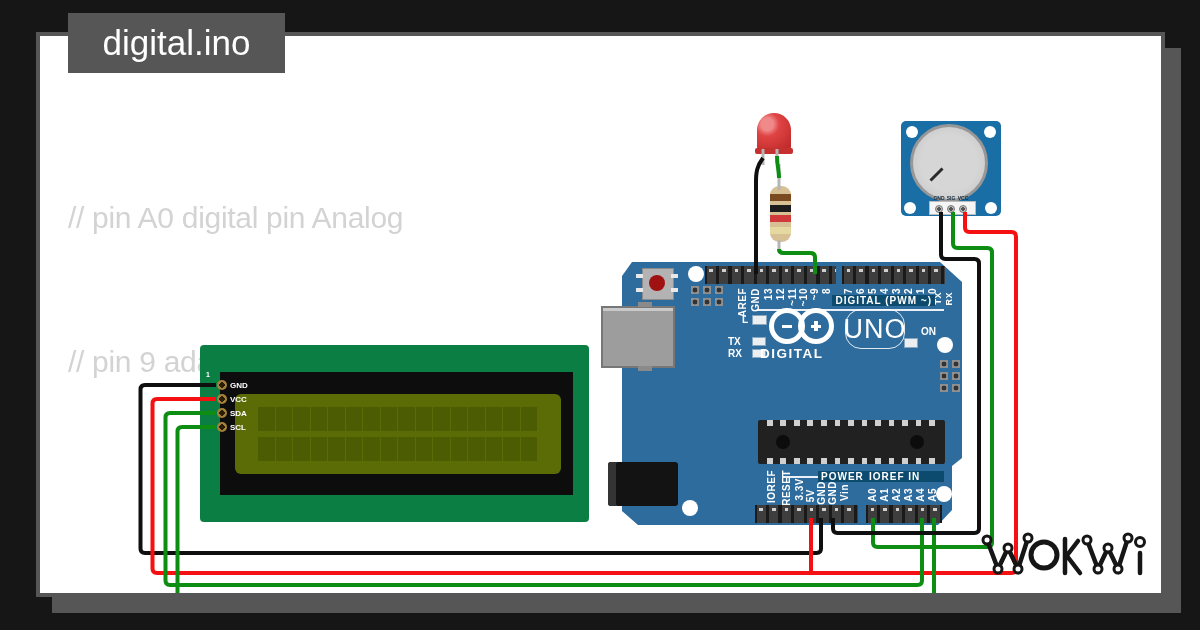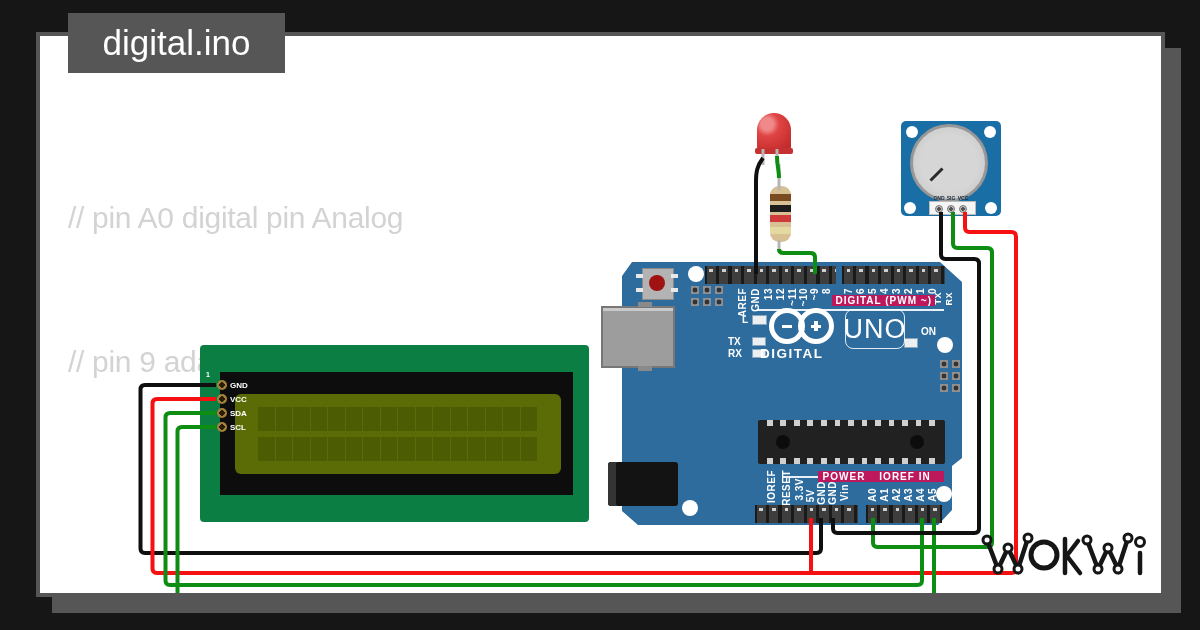--- a/index.html
+++ b/index.html
@@ -51,23 +51,23 @@
        repeating-linear-gradient(90deg,transparent 0 4px,#d0d0d0 4px 10px,transparent 10px 13.5px);}
   .chip:before{top:0;} .chip:after{bottom:0;}
   .chip-dot{position:absolute;width:14px;height:14px;border-radius:50%;background:#0c0c0c;top:15px;}
   .btn{position:absolute;left:20px;top:6px;width:30px;height:30px;background:#b3b3b3;border:1px solid #8a8a8a;}
   .btn-red{position:absolute;left:6px;top:6px;width:16px;height:16px;border-radius:50%;background:#a01212;}
   .btn-leg{position:absolute;width:7px;height:4px;background:#e8e8e8;}
   .ring{position:absolute;width:26px;height:26px;border:5px solid #fff;border-radius:50%;top:46px;}
   .bar{position:absolute;background:#fff;}
   .uno-name{position:absolute;left:138px;top:84px;color:#fff;font-weight:bold;font-size:13.5px;letter-spacing:1.5px;}
   .uno-box{position:absolute;left:223px;top:47px;width:58px;height:38px;border:1.5px solid rgba(255,255,255,.85);
-           border-radius:8px;color:#fff;font-size:27px;letter-spacing:1px;display:flex;align-items:center;justify-content:center;}
+           border-radius:16px;color:#fff;font-size:27px;letter-spacing:1px;display:flex;align-items:center;justify-content:center;}
   .sec-label{position:absolute;color:#fff;font-weight:bold;font-size:10px;letter-spacing:1px;
-             background:#be185d;padding:0 3px;text-align:center;}
+             background:#0c4a6e;padding:0 3px;}
   .sec-line{position:absolute;height:2px;background:rgba(255,255,255,.9);}
   .smled{position:absolute;width:13px;height:8px;background:#eceff1;box-shadow:0 0 0 1px #86a7bf;}
   .smled-label{position:absolute;color:#fff;font-weight:bold;font-size:10px;}
   
   .led-body{left:717px;top:77px;width:34px;height:40px;border-radius:17px 17px 6px 6px;
      background:radial-gradient(circle at 30% 28%,#f08a8a 0 6px,#e04444 12px,#c22c2c 30px);}
   .led-flange{left:715px;top:112px;width:38px;height:6px;background:#c53131;border-radius:2px;}
   .res-body{left:730px;top:150px;width:21px;height:56px;background:#d7c194;border-radius:9px;}
   .res-band{position:absolute;left:0;width:100%;height:7px;}
   

